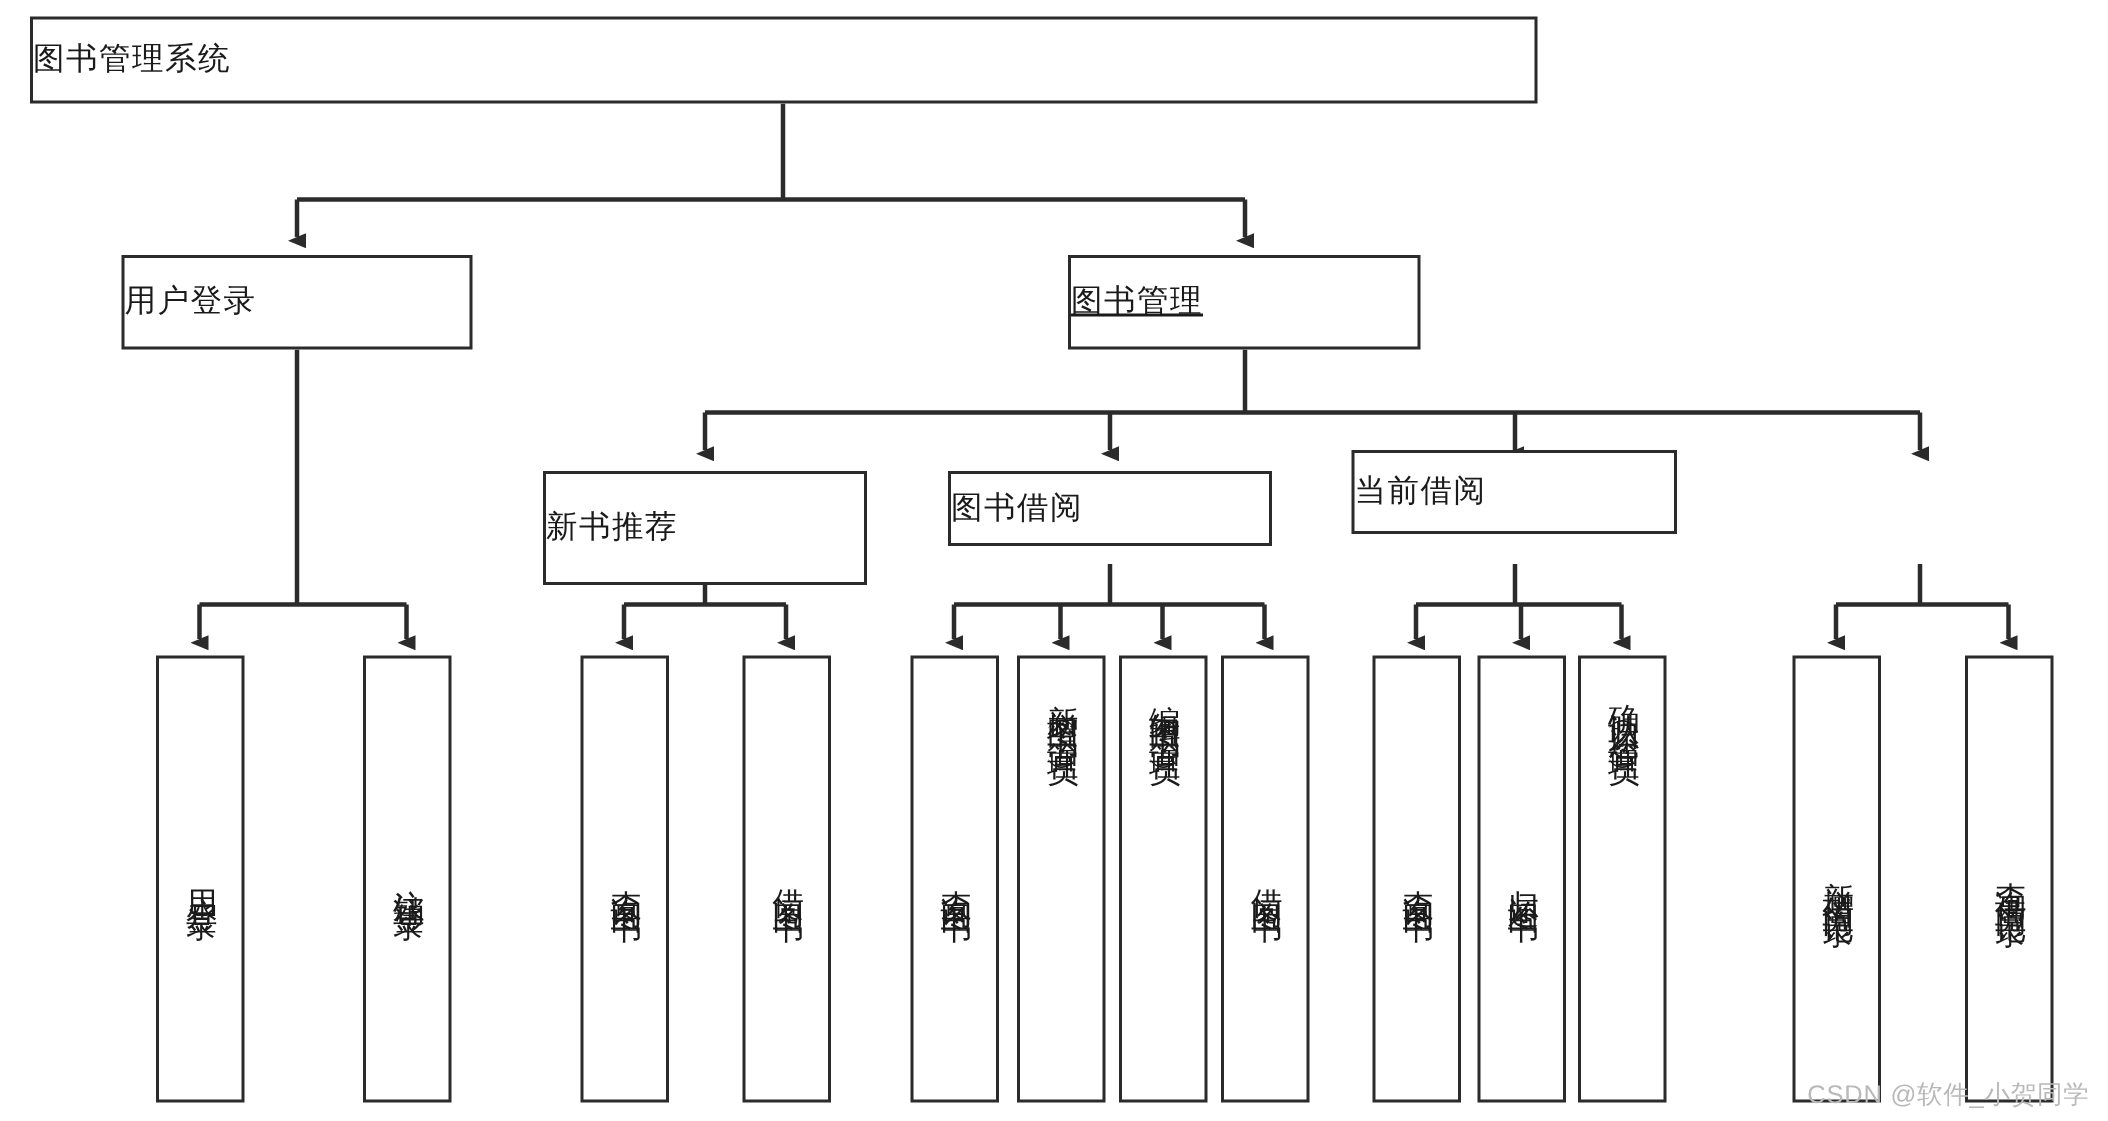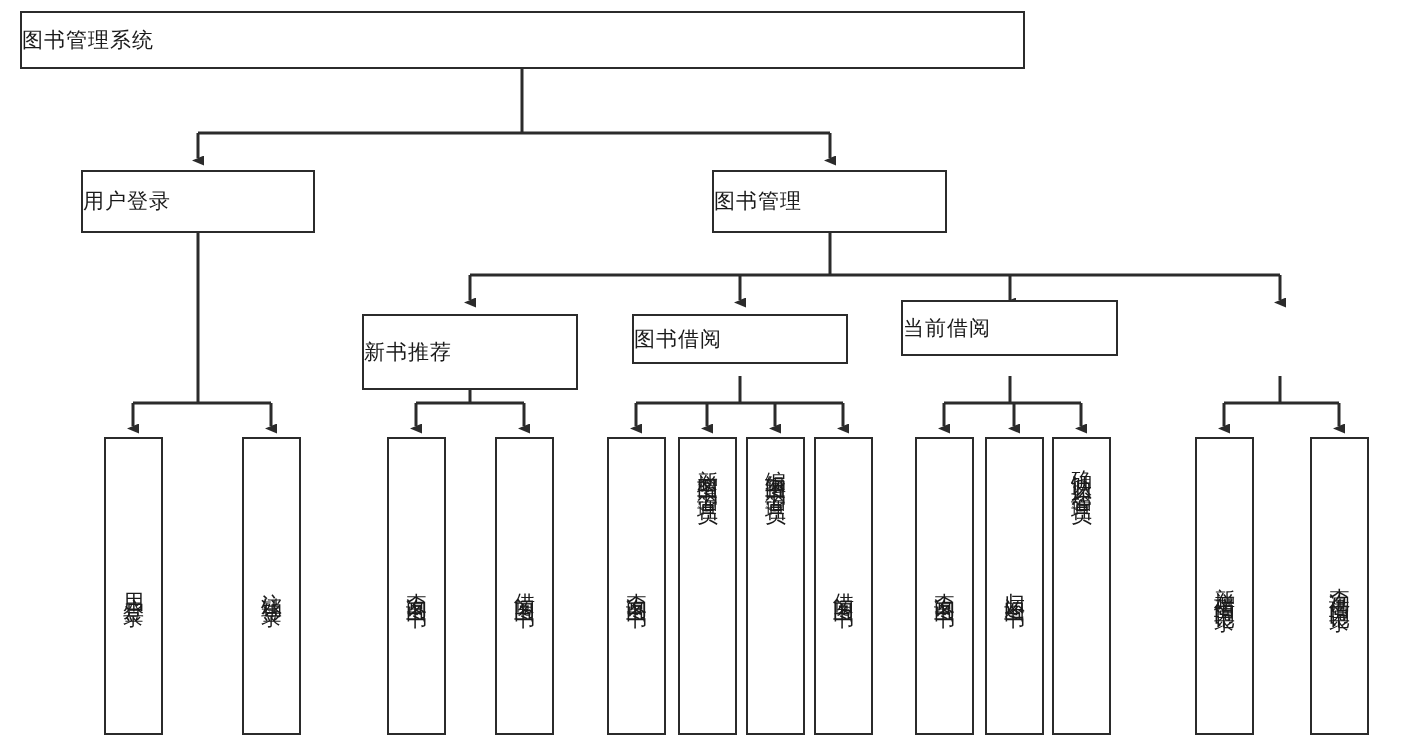--- a/index.html
+++ b/index.html
@@ -136,21 +136,21 @@
     </g>
   </svg>
 
   <div class="node" style="left:20px; top:11px; width:1005px; height:58px;">
     <span class="label">图书管理系统</span>
   </div>
 
   <div class="node" style="left:81px; top:170px; width:234px; height:63px;">
     <span class="label">用户登录</span>
   </div>
-  <div class="node" style="left:712px; top:170px; width:235px; height:63px;">
+  <div class="node" style="left:712px; top:170px; width:235px; height:63px;text-decoration:underline;">
     <span class="label">图书管理</span>
   </div>
 
   <div class="node" style="left:362px; top:314px; width:216px; height:76px;">
     <span class="label">新书推荐</span>
   </div>
   <div class="node" style="left:632px; top:314px; width:216px; height:50px;">
     <span class="label">图书借阅</span>
   </div>
   <div class="node" style="left:901px; top:300px; width:217px; height:56px;">
@@ -220,14 +220,15 @@
     <div class="leaf-mid">
         <span class="label">新增借阅记录</span>
       </div>
   </div>
   <div class="node leaf" style="left:1310px; top:437px; width:59px; height:298px;">
     <div class="leaf-mid">
         <span class="label">查询借阅记录</span>
       </div>
   </div>
 
+  <div class="watermark">CSDN @软件_小贺同学</div>
 
 </div>
 
 </body></html>

